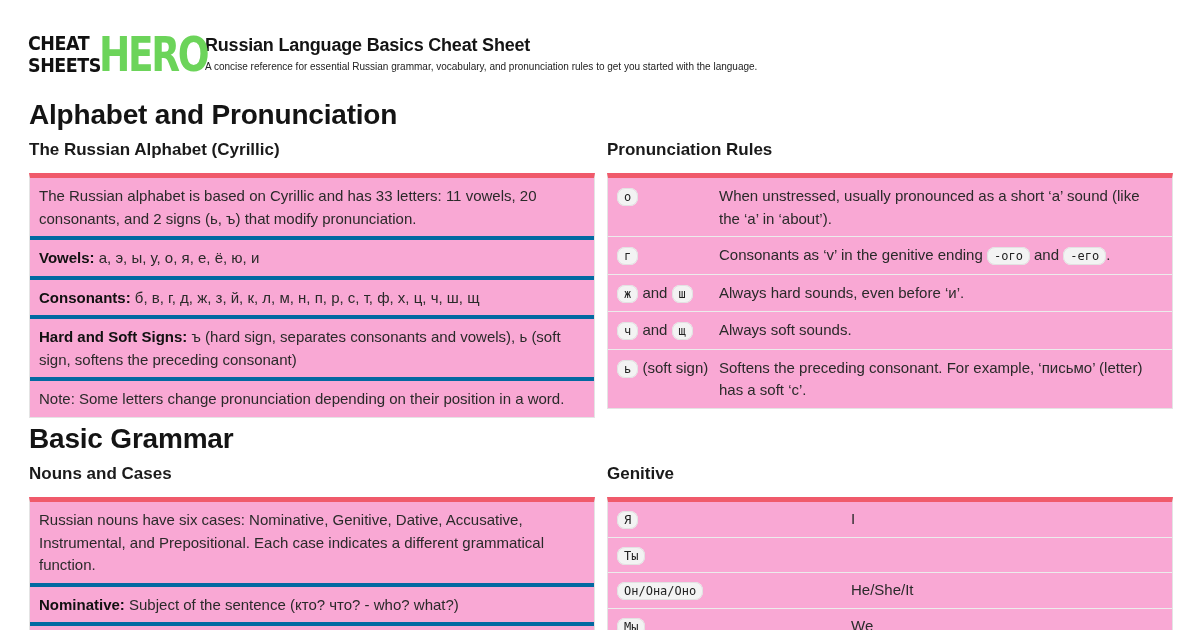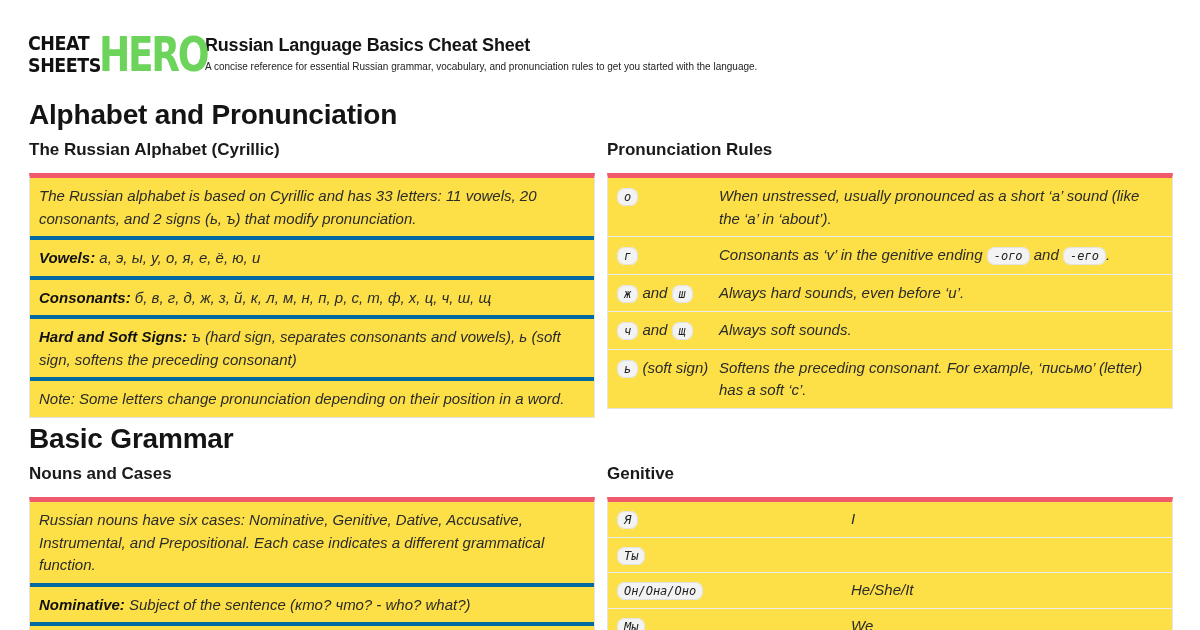--- a/index.html
+++ b/index.html
@@ -9,21 +9,21 @@
   .header { position: absolute; left: 28px; top: 30px; display: flex; align-items: flex-start; }
   .logo { display: flex; align-items: center; height: 48px; width: 166px; }
   .logo-stack { display: flex; flex-direction: column; font-family: "DejaVu Sans", sans-serif; font-weight: 900; font-size: 19px; line-height: 22px; letter-spacing: -0.5px; color: #111; transform: scaleX(0.92); transform-origin: left center; }
   .logo-hero { font-family: "DejaVu Sans", sans-serif; font-weight: 900; font-size: 48px; line-height: 46px; color: #6cd45a; letter-spacing: -3px; transform: scaleX(0.78); transform-origin: left center; margin-left: -8px; }
   .title-block { margin-left: 11px; padding-top: 2px; }
   .page-title { font-size: 18px; font-weight: bold; line-height: 26px; color: #141414; letter-spacing: -0.2px; }
   .page-subtitle { font-size: 10px; line-height: 16px; color: #222; margin-top: 1px; }
 
   .section-h { position: absolute; left: 29px; font-size: 28px; font-weight: bold; color: #141414; letter-spacing: -0.2px; }
   .sub-h { position: absolute; font-size: 17px; color: #1a1a1a; }
-  .card { position: absolute; width: 566px; border: 1px solid #e4e4e4; border-top: 5px solid #f05a6b; background: #fde047; font-style: italic; }
+  .card { position: absolute; width: 566px; border: 1px solid #e4e4e4; border-top: 5px solid #f05a6b; background: #f9a8d4; }
   .row { border-top: 4px solid #0369a1; padding: 7px 9px 6px 9px; font-size: 15px; line-height: 22.5px; color: #2a2a2a; }
   .row:first-child { border-top: none; }
   .row b { color: #111; font-weight: bold; }
   .trow { display: flex; border-top: 1px solid #ececec; font-size: 15px; line-height: 22.5px; color: #2a2a2a; }
   .trow:first-child { border-top: none; }
   .tc1 { width: 111px; padding: 7px 8px 6px 9px; flex: none; }
   .tc2 { flex: 1; padding: 7px 9px 6px 0; }
   .pc1 { width: 243px; padding: 6px 8px 5px 9px; flex: none; }
   .pc2 { flex: 1; padding: 6px 9px 5px 0; }
   code { font-family: "DejaVu Sans Mono", monospace; font-size: 12px; background: #f3f3f3; border: 1px solid #e2e2e2; border-radius: 8px; padding: 1px 6px; color: #222; }

